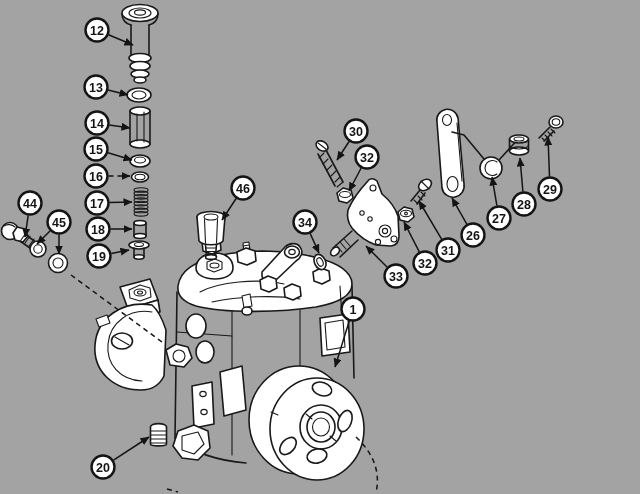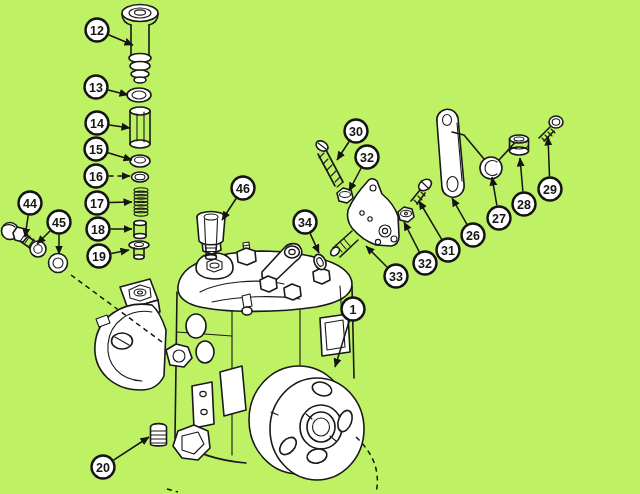--- a/index.html
+++ b/index.html
@@ -1,16 +1,16 @@
 <!DOCTYPE html>
 <html><head>
 <meta charset="utf-8">
 <style>
   html,body{margin:0;padding:0;background:#ffffff;}
-  .stage{position:relative;width:640px;height:494px;background:#bef264;overflow:hidden;
+  .stage{position:relative;width:640px;height:494px;background:#a3a3a3;overflow:hidden;
          font-family:"Liberation Sans", sans-serif;}
   svg{display:block;}
   .ink{stroke:#191919;fill:none;stroke-width:1.6;stroke-linecap:round;stroke-linejoin:round;}
   .fillw{stroke:#191919;fill:#ffffff;stroke-width:1.6;stroke-linecap:round;stroke-linejoin:round;}
   .thin{stroke-width:1.1;}
   .leader{stroke:#141414;stroke-width:1.5;fill:none;}
   .dashedln{stroke-dasharray:5 4;}
   .callout-circle{fill:#ffffff;stroke:#141414;stroke-width:2.4;}
   .callout-text{font-family:"Liberation Sans", sans-serif;font-weight:bold;font-size:12.5px;
                 fill:#141414;text-anchor:middle;}

